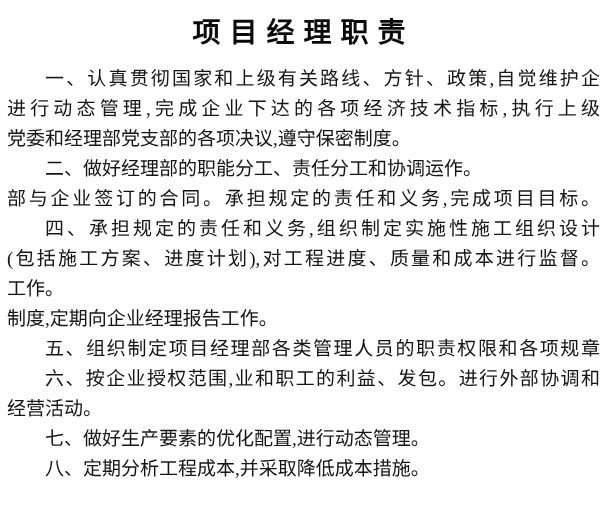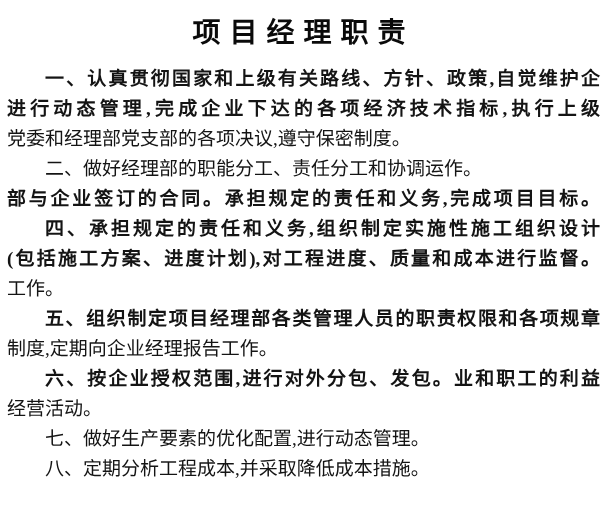--- a/index.html
+++ b/index.html
@@ -39,21 +39,20 @@
     margin: 0;
     padding: 0;
   }
   .ln {
     text-align: justify;
     white-space: normal;
   }
   
   .ln.full {
     text-align-last: justify;
-    font-weight: bold;
     -moz-text-align-last: justify;
   }
   
   .ln.first {
     text-indent: 2em;
   }
 </style>
 </head>
 <body>
 
@@ -77,26 +76,26 @@
       <div class="ln full">部与企业签订的合同。承担规定的责任和义务,完成项目目标。</div>
     </div>
 
     <div class="para">
       <div class="ln first full">四、承担规定的责任和义务,组织制定实施性施工组织设计</div>
       <div class="ln full">(包括施工方案、进度计划),对工程进度、质量和成本进行监督。</div>
       <div class="ln">工作。</div>
     </div>
 
     <div class="para">
+      <div class="ln">制度,定期向企业经理报告工作。</div>
       <div class="ln first full">五、组织制定项目经理部各类管理人员的职责权限和各项规章</div>
-      <div class="ln">制度,定期向企业经理报告工作。</div>
     </div>
 
     <div class="para">
-      <div class="ln first full">六、按企业授权范围,进行对外分包、发包。业和职工的利益</div>
+      <div class="ln first full">六、按企业授权范围,业和职工的利益、发包。进行外部协调和</div>
       <div class="ln">经营活动。</div>
     </div>
 
     <div class="para">
       <div class="ln first">七、做好生产要素的优化配置,进行动态管理。</div>
     </div>
 
     <div class="para">
       <div class="ln first">八、定期分析工程成本,并采取降低成本措施。</div>
     </div>

